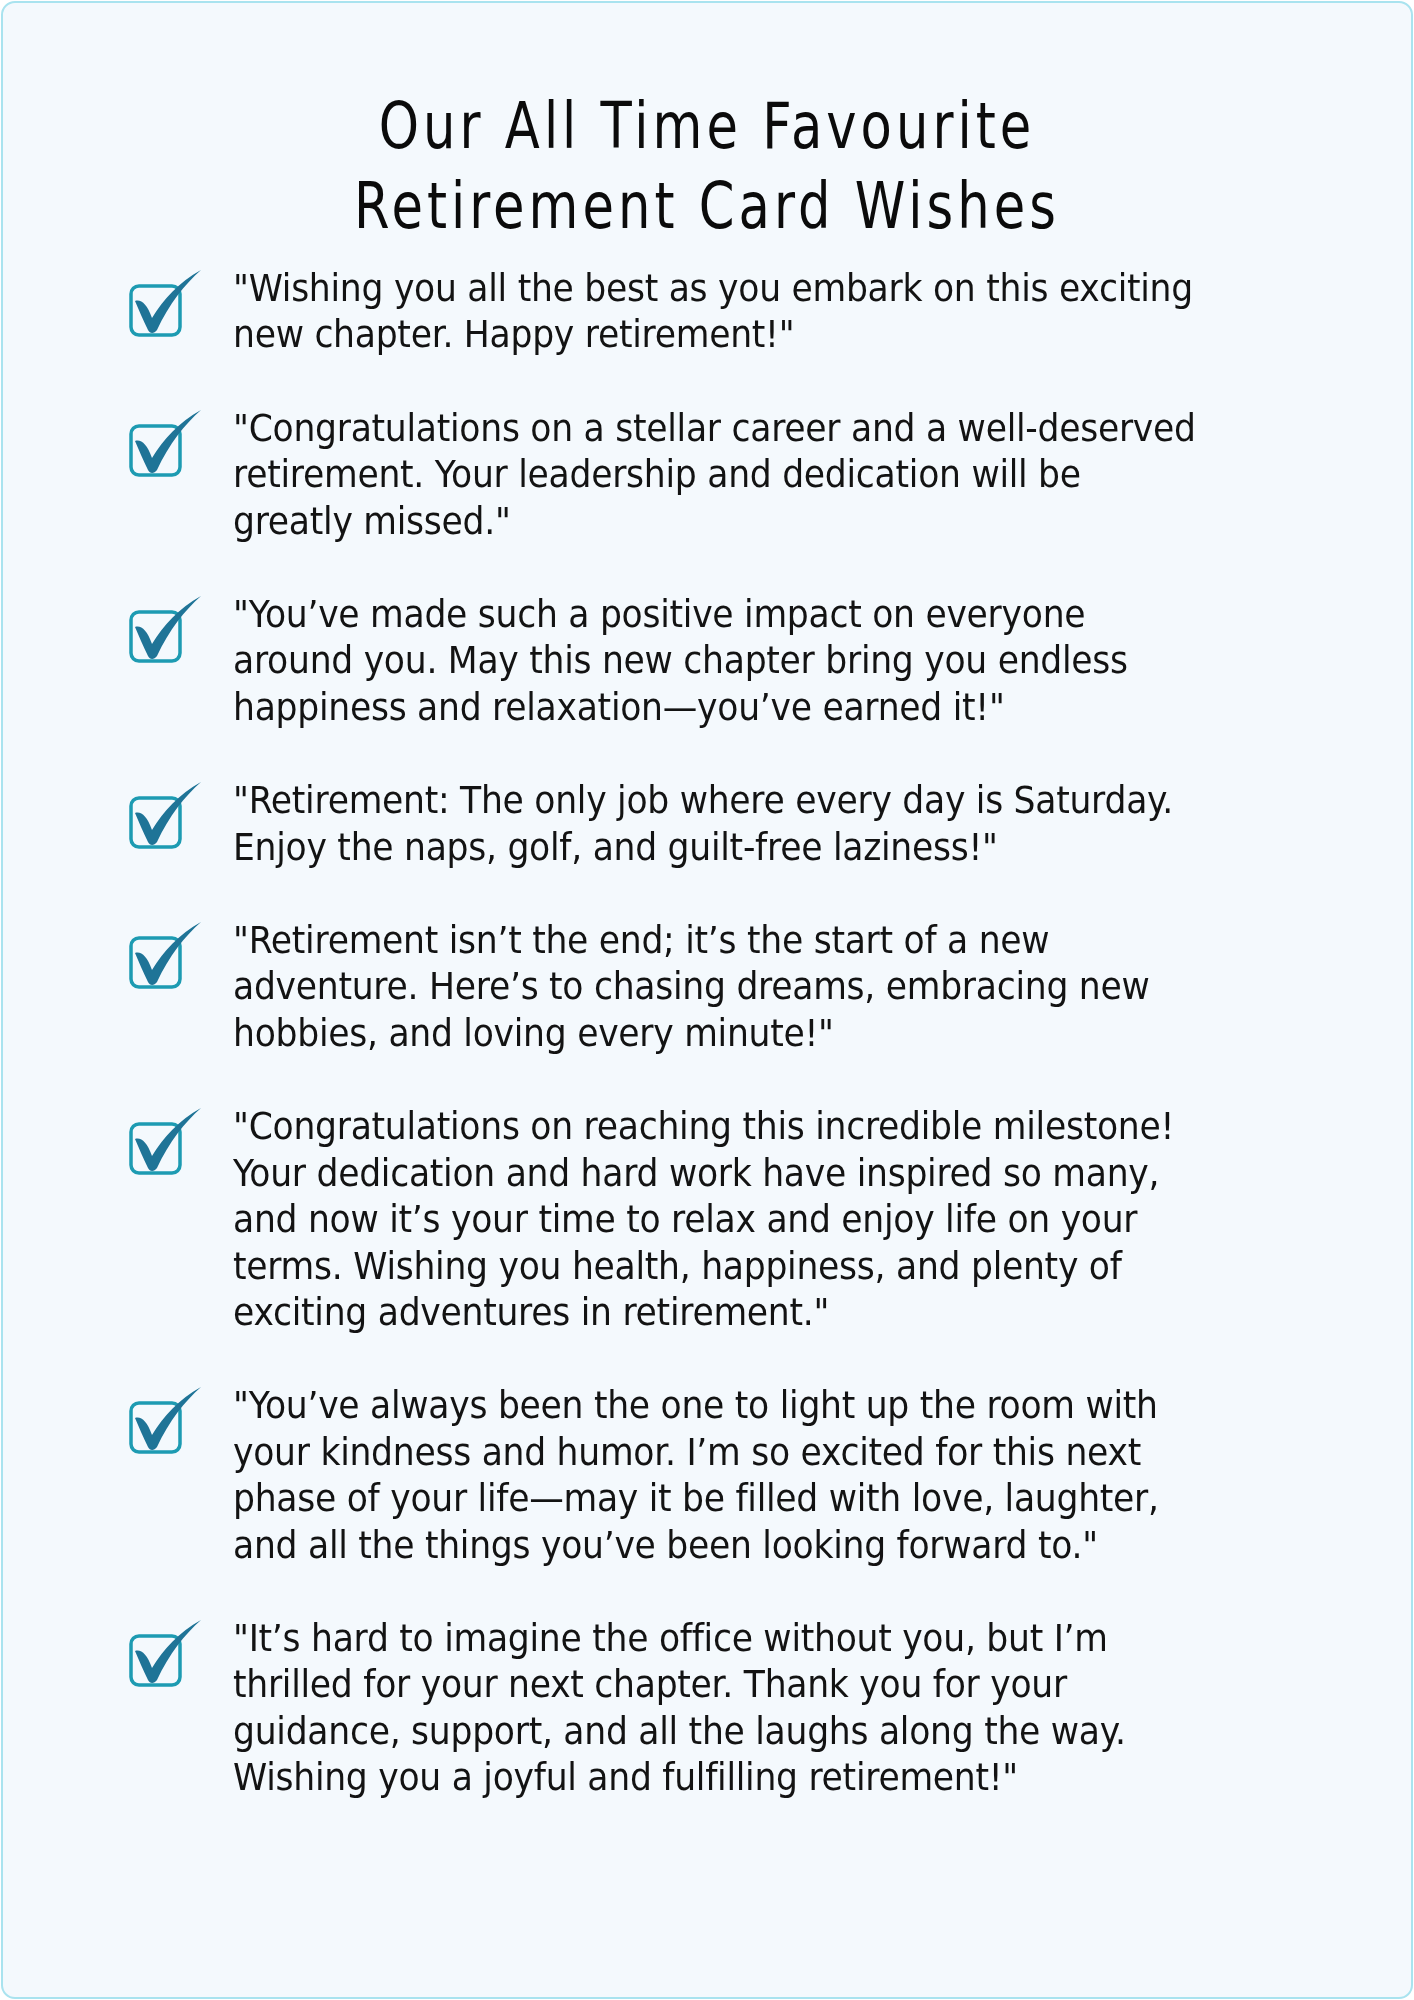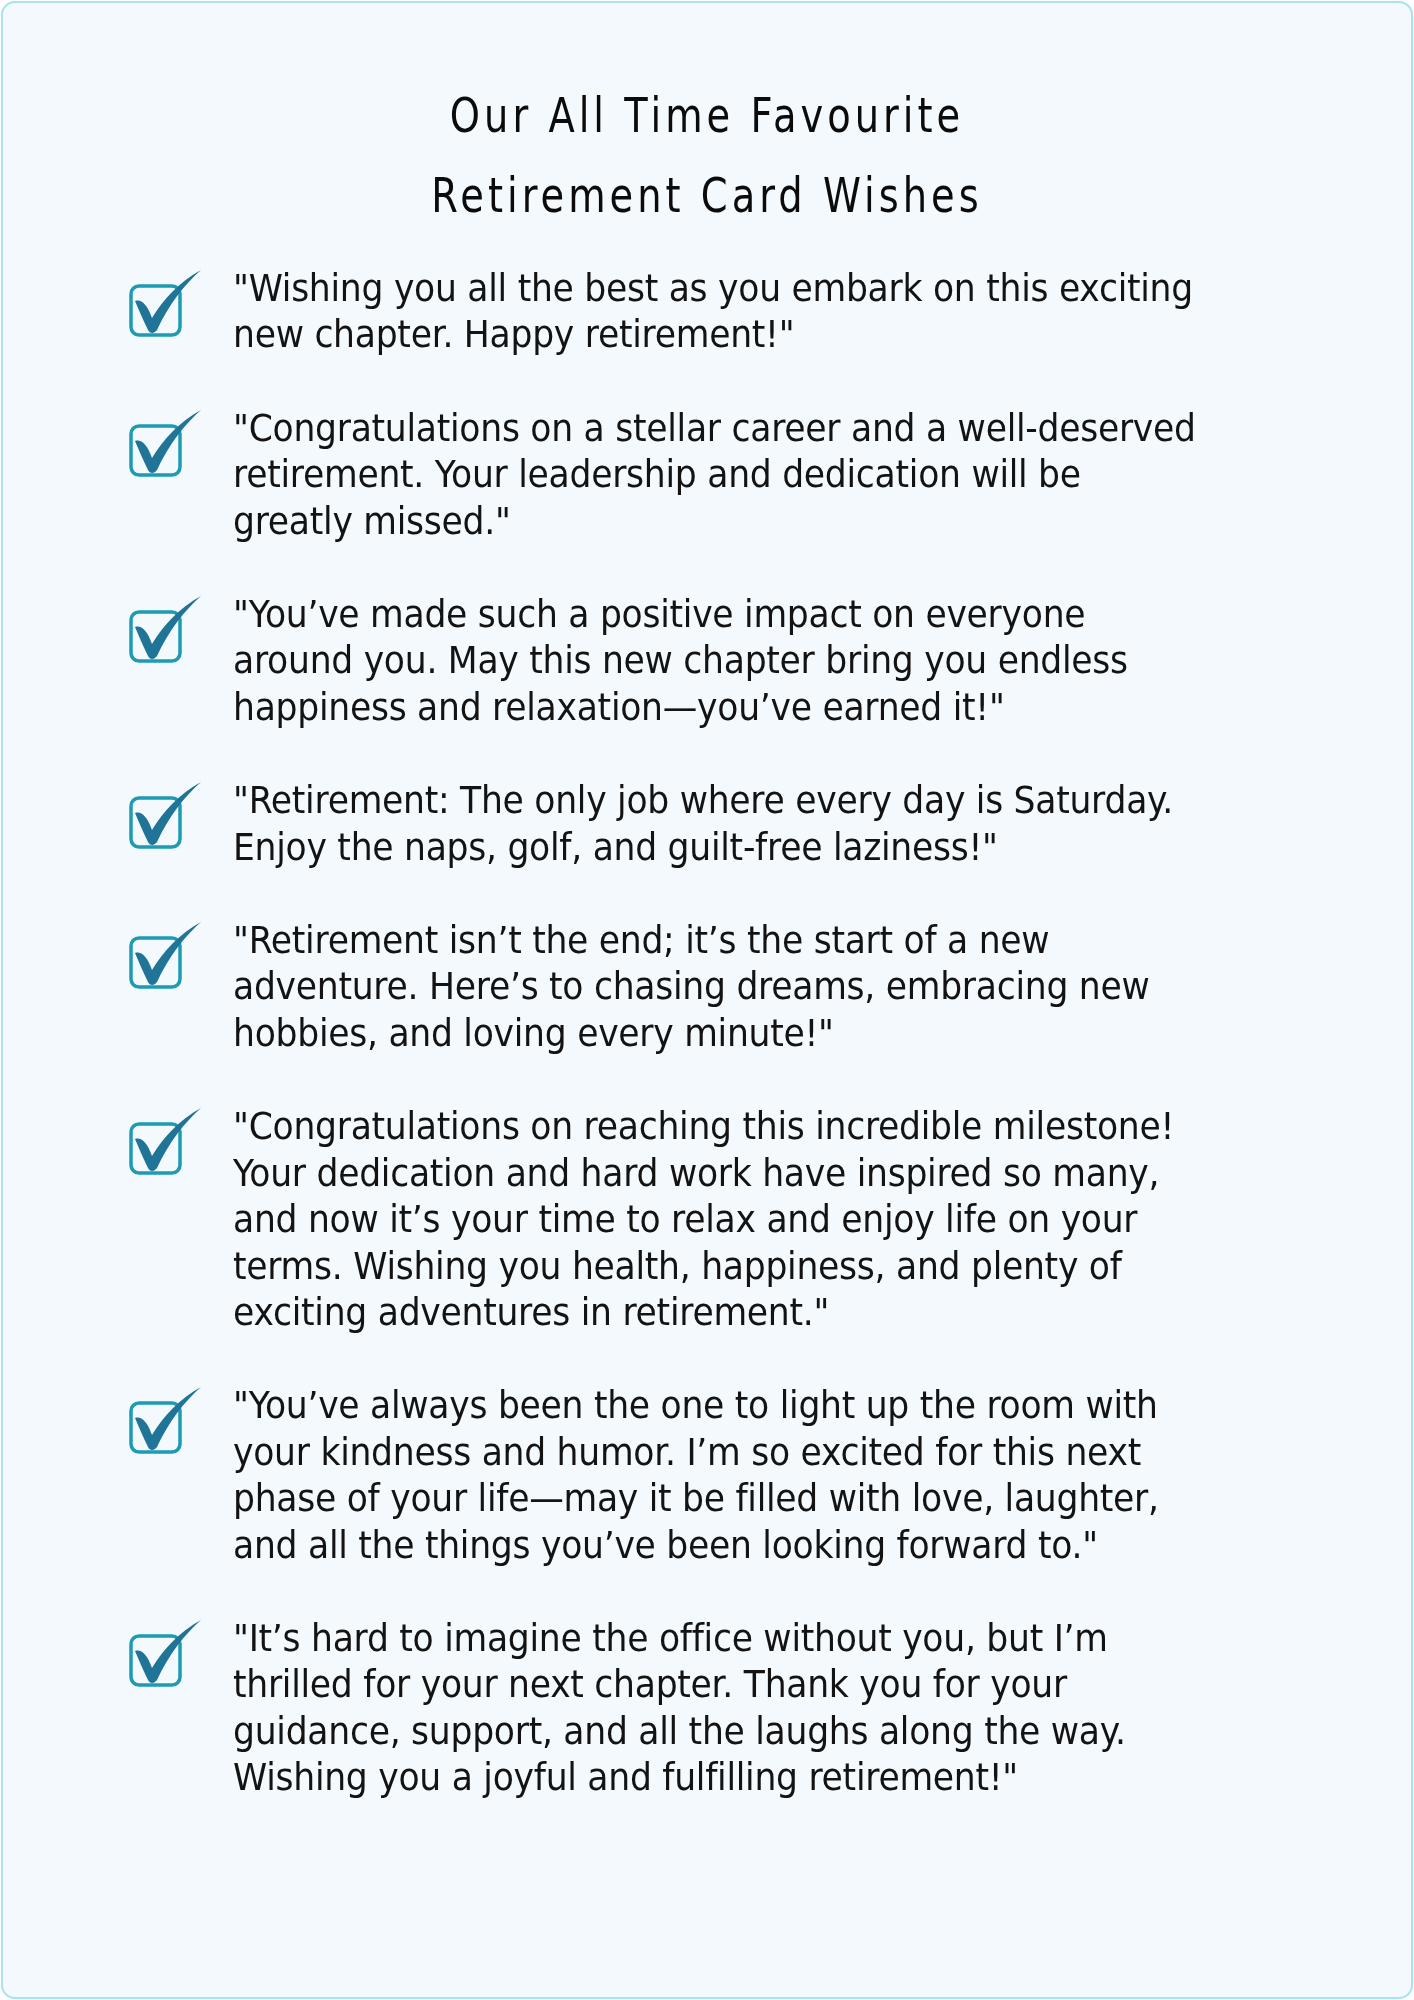--- a/index.html
+++ b/index.html
@@ -21,21 +21,21 @@
       border-radius: 14px;
       box-sizing: content-box;
     }
     .title {
       position: absolute;
       left: 0;
       top: 40px;
       width: 1408px;
       text-align: center;
       font-family: "DejaVu Sans", sans-serif;
-      font-size: 48px;
+      font-size: 64px;
       line-height: 80px;
       color: #0b0b0b;
       letter-spacing: 5px;
       font-weight: normal;
     }
     .title .line {
       display: block;
       transform: scaleX(0.8);
       transform-origin: center;
       white-space: nowrap;

